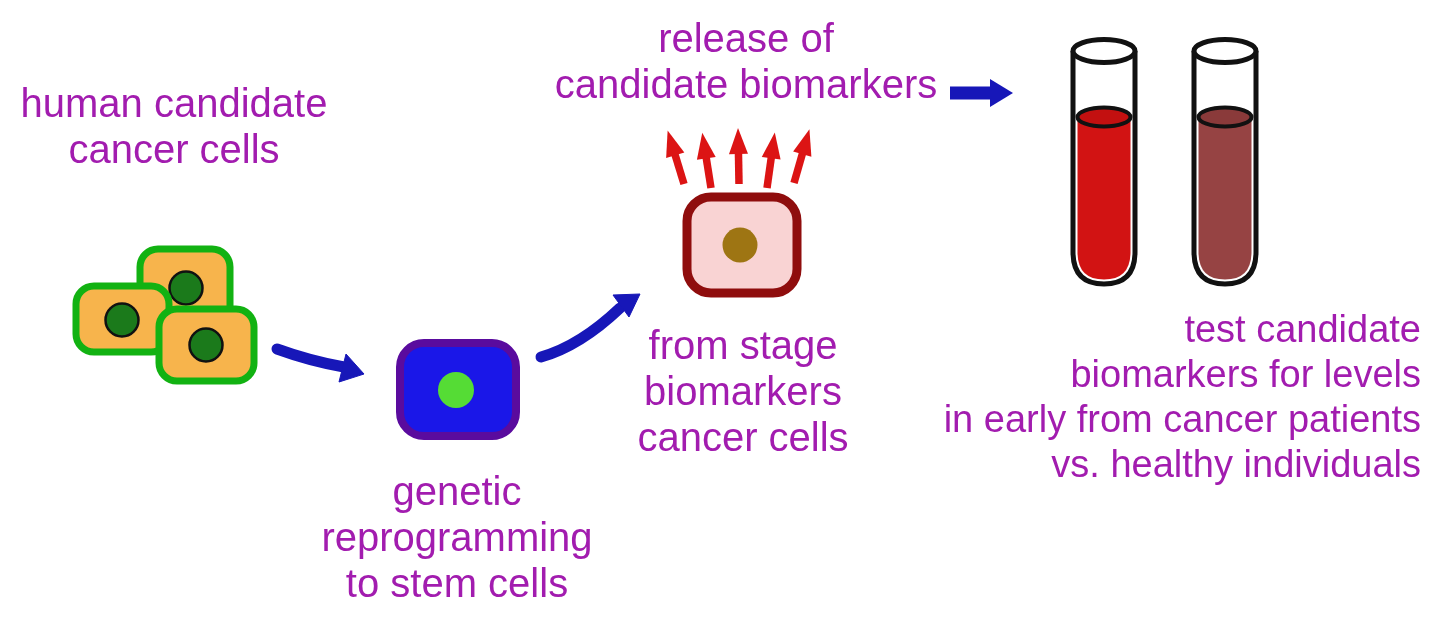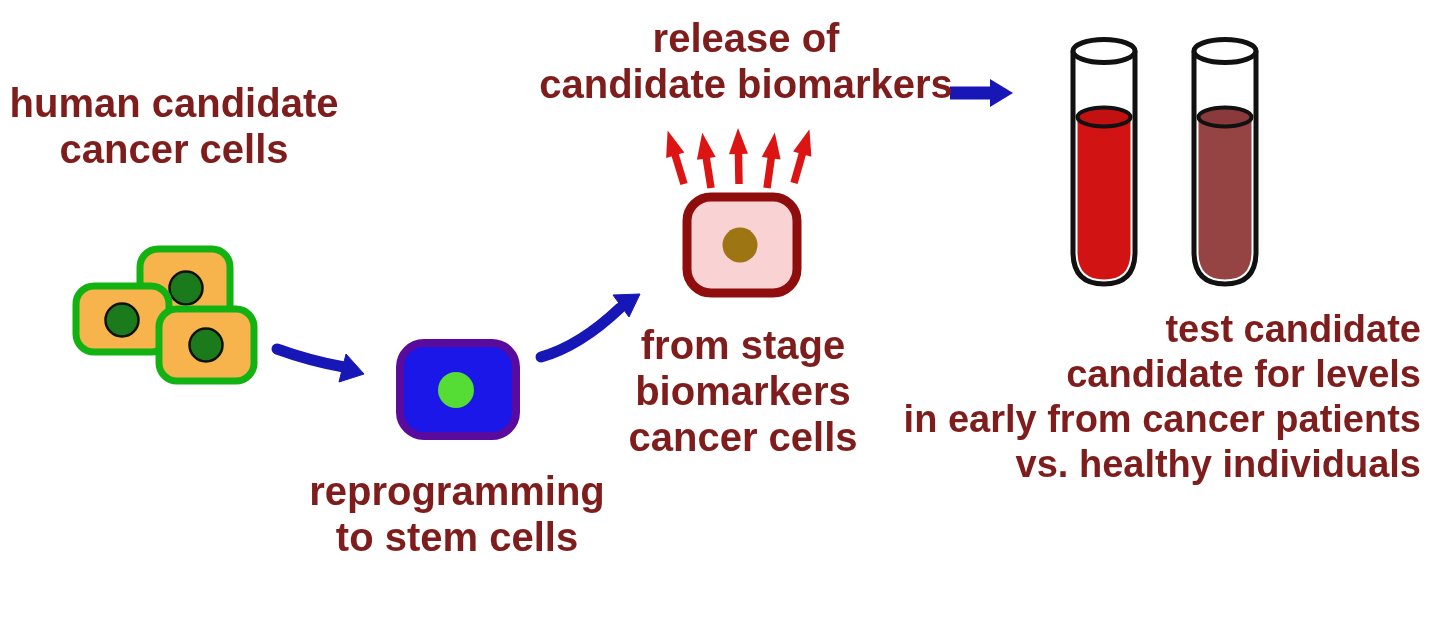--- a/index.html
+++ b/index.html
@@ -16,25 +16,24 @@
     font-family: "Liberation Sans", sans-serif;
   }
   .diagram-svg {
     position: absolute;
     left: 0;
     top: 0;
   }
   .label {
     position: absolute;
     text-align: center;
-    color: #7f1d1d;
+    color: #a21caf;
     font-size: 40px;
     line-height: 46px;
     white-space: nowrap;
-    font-weight: bold;
   }
   .label span { display: block; }
   .label.small {
     font-size: 38px;
     line-height: 45px;
   }
 </style>
 </head>
 <body>
 
@@ -113,35 +112,36 @@
       <ellipse cx="1225" cy="51" rx="31" ry="11.5" stroke-width="5" fill="#FFFFFF" stroke="#111111"></ellipse>
     </g>
   </svg>
 
   <div class="label" style="left:0px; top:80px; width:348px;">
     <span>human candidate</span>
     <span>cancer cells</span>
   </div>
 
   <div class="label" style="left:287px; top:468px; width:340px;">
+    <span>genetic</span>
     <span>reprogramming</span>
     <span>to stem cells</span>
   </div>
 
   <div class="label" style="left:583px; top:322px; width:320px;">
     <span>from stage</span>
     <span>biomarkers</span>
     <span>cancer cells</span>
   </div>
 
   <div class="label" style="left:536px; top:15px; width:420px;">
     <span>release of</span>
     <span>candidate biomarkers</span>
   </div>
 
   <div class="label small" style="left:901px; top:307px; width:520px;text-align:right;">
     <span>test candidate</span>
-    <span>candidate for levels</span>
+    <span>biomarkers for levels</span>
     <span>in early from cancer patients</span>
     <span>vs. healthy individuals</span>
   </div>
 
 </div>
 
 </body></html>

